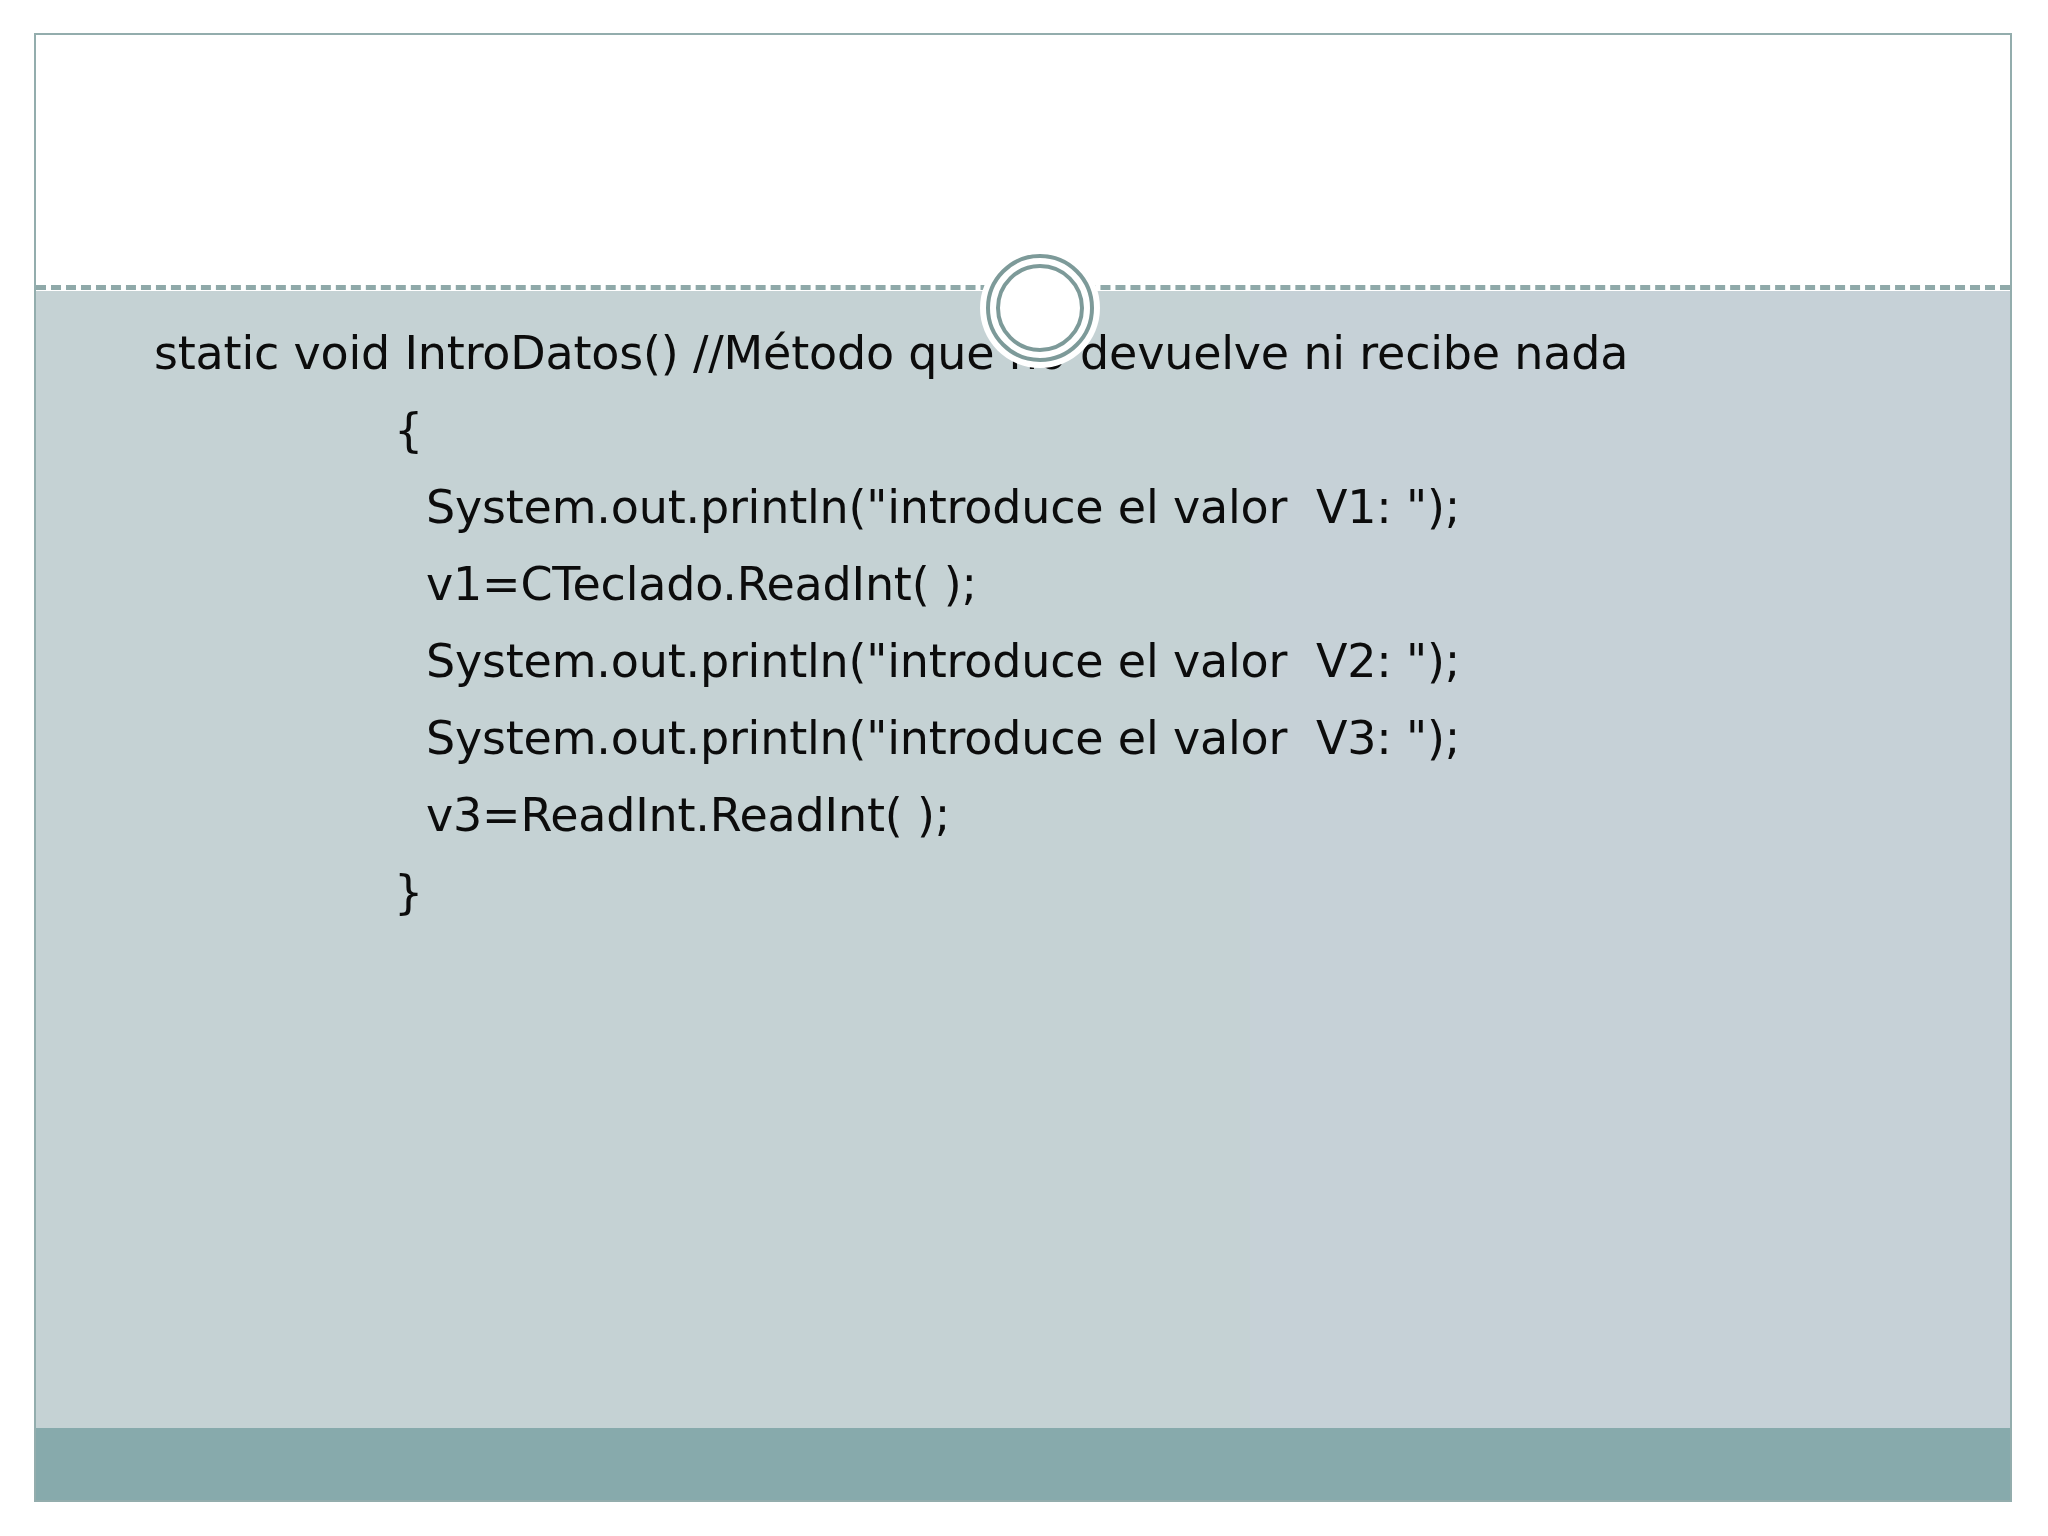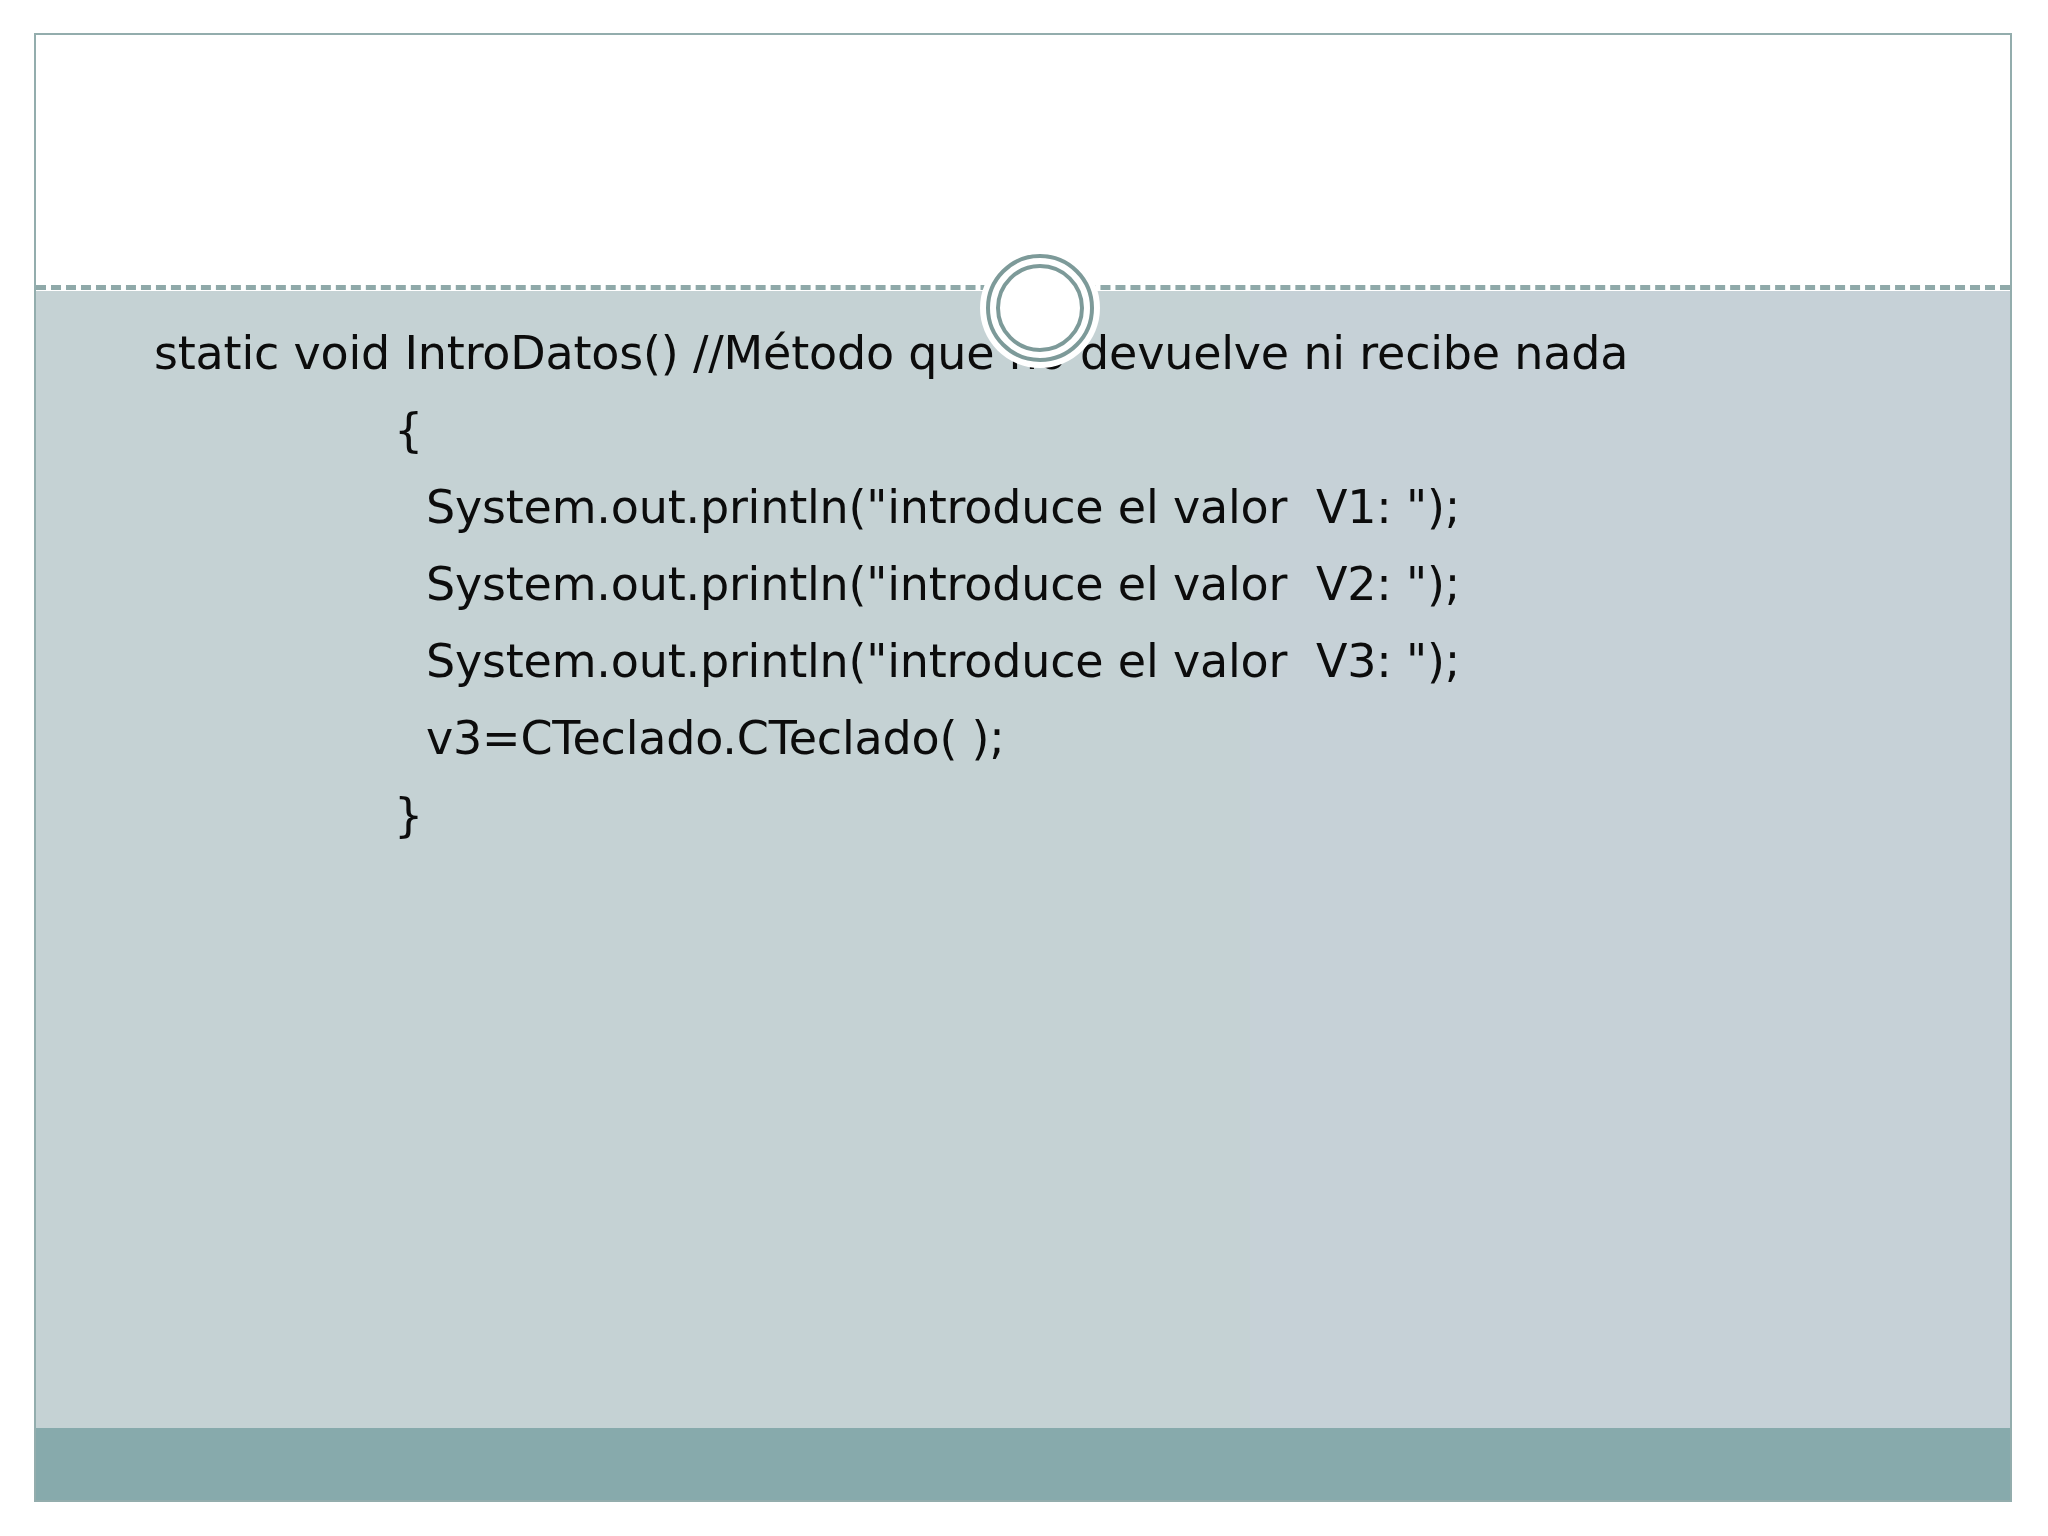--- a/index.html
+++ b/index.html
@@ -146,22 +146,23 @@
     <div class="ring-inner"></div>
   </div>
 
   <div id="content-panel">
     <div id="panel-tint-left"></div>
 
     <div id="code-block">
       <div class="code-line ind-0">static void IntroDatos() //Método que no devuelve ni recibe nada</div>
       <div class="code-line ind-1">{</div>
       <div class="code-line ind-2">System.out.println("introduce el valor  V1: ");</div>
+      <div class="code-line ind-2">v1=CTeclado.ReadInt( );</div>
       <div class="code-line ind-2">System.out.println("introduce el valor  V2: ");</div>
       <div class="code-line ind-2">System.out.println("introduce el valor  V3: ");</div>
-      <div class="code-line ind-2">v3=CTeclado.CTeclado( );</div>
+      <div class="code-line ind-2">v3=ReadInt.ReadInt( );</div>
       <div class="code-line ind-1">}</div>
     </div>
 
     <div id="footer-bar"></div>
   </div>
 
 </div>
 
 </body></html>

